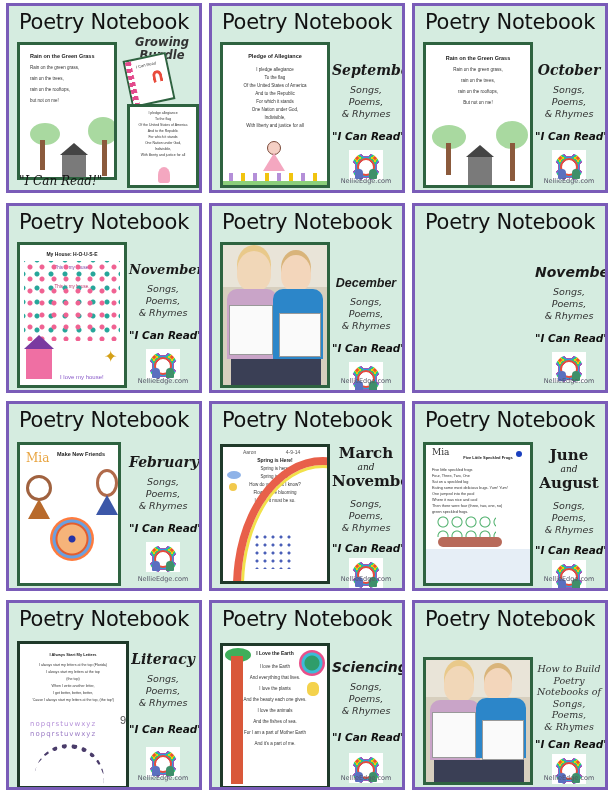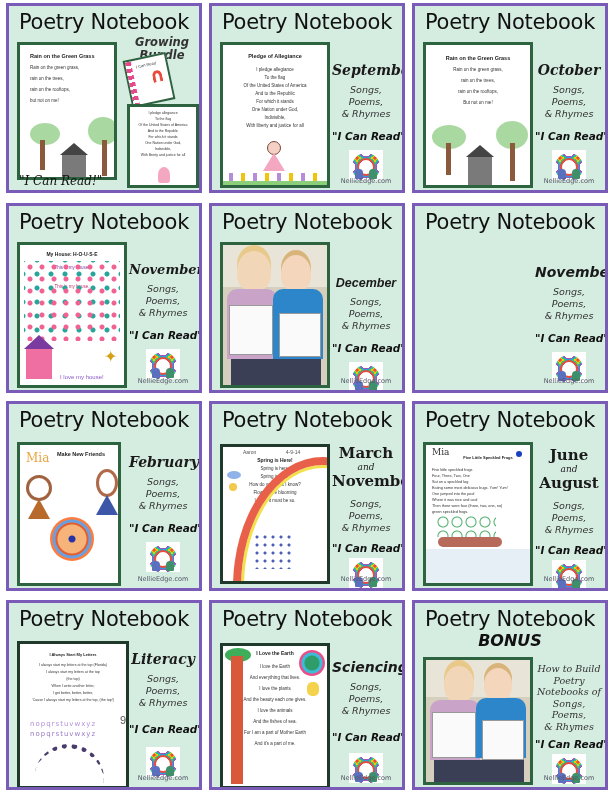--- a/index.html
+++ b/index.html
@@ -426,21 +426,20 @@
         <div class="rb"></div>
         <div class="k1"></div>
         <div class="k2"></div>
       </div>
     <div class="site">NellieEdge.com</div>
   </div>
 </div>
 
 <div class="card" style="left:412px; top:600px;">
   <div class="title">Poetry Notebook</div>
-  <div class="bonus">BONUS</div>
   <div class="photo" style="top:54px; height:128px;">
     <div class="kid" style="left:18px; top:6px; width:30px; height:36px; background:#f1d7b8; box-shadow:0 -6px 0 #e9c98a;"></div>
     <div class="draw" style="left:4px; top:40px; width:50px; height:60px; background:#c9a4c8; border-radius:10px 10px 0 0;"></div>
     <div class="kid" style="left:58px; top:8px; width:28px; height:32px; background:#f3d6bb; box-shadow:0 -5px 0 #d9b47a;"></div>
     <div class="draw" style="left:50px; top:38px; width:50px; height:60px; background:#2c86c9; border-radius:10px 10px 0 0;"></div>
     <div class="draw" style="left:6px; top:52px; width:44px; height:46px; background:#fafafa; border:1px solid #999;"></div>
     <div class="draw" style="left:56px; top:60px; width:42px; height:40px; background:#fafafa; border:1px solid #999;"></div>
     <div class="draw" style="left:8px; top:100px; width:90px; height:28px; background:#3a3f55;"></div>
   </div>
   <div class="side" style="top:54px;">

